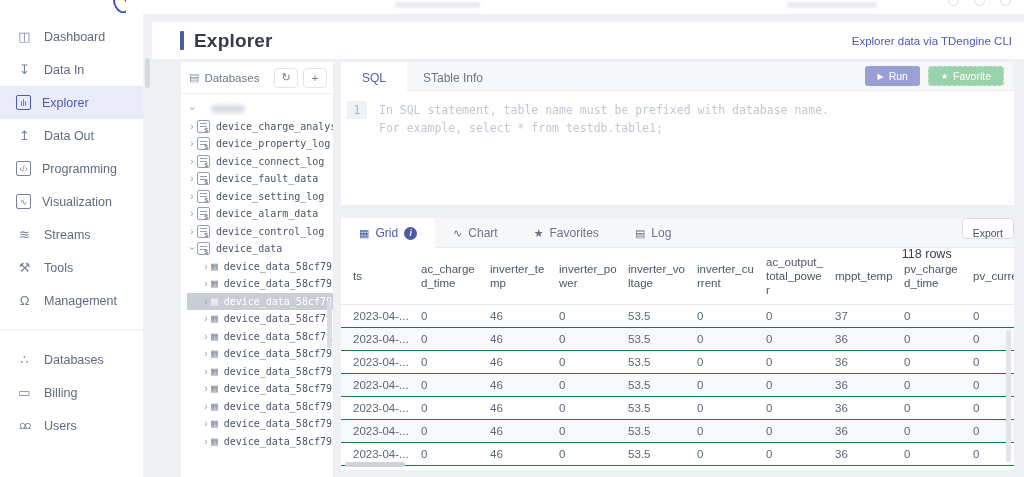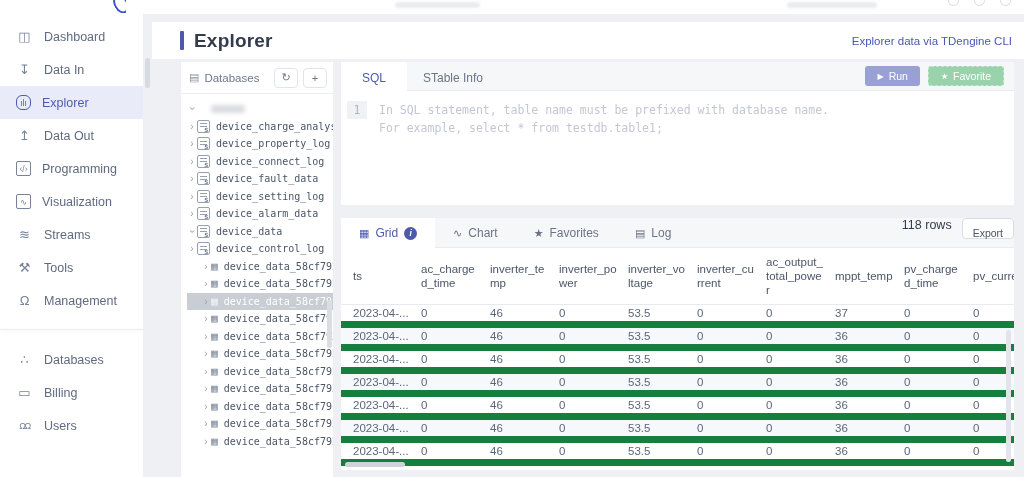--- a/index.html
+++ b/index.html
@@ -16,21 +16,21 @@
 
   
   .sidebar { position:absolute; top:14px; left:0; bottom:0; width:143px; background:#fff; padding-top:6px; z-index:4; }
   .side-item { height:33px; display:flex; align-items:center; padding-left:16px; cursor:pointer;
     color:#5f6a80; font-size:12.5px; }
   .side-icon { width:17px; text-align:center; font-size:13px; color:#76819a; margin-right:11px; flex:none;
     display:inline-flex; align-items:center; justify-content:center; height:15px; }
   .side-item.boxed .side-icon { border:1.1px solid #76819a; border-radius:2px; font-size:8.5px; width:15px; }
   .side-item.small .side-icon { font-size:9px; letter-spacing:-1.5px; }
   .side-item.active { background:#e9ecf8; color:#4c5aae; }
-  .side-item.active .side-icon { color:#4c5aae; border-color:#4c5aae;border-radius:6px; }
+  .side-item.active .side-icon { color:#4c5aae; border-color:#4c5aae; }
   .side-divider { height:1px; background:#eceef2; margin:12px 0 13px 0; box-shadow:0 1px 3px rgba(120,130,150,.12); }
   .side-scroll-thumb { position:absolute; left:145px; top:58px; width:5px; height:30px; background:#d7dade; border-radius:3px; }
 
   
   .header-card { position:absolute; left:152px; top:22px; right:0; height:37px; background:#fff;
     display:flex; align-items:center; }
   .accent-bar { width:4px; height:19px; background:#4d5aa8; border-radius:1px; margin-left:28px; }
   .page-title { font-size:19px; font-weight:bold; color:#333b4d; margin-left:10px; letter-spacing:.2px; }
   .cli-link { margin-left:auto; margin-right:12px; font-size:11.5px; color:#4a58b0; cursor:pointer; }
 
@@ -81,31 +81,31 @@
 
   
   .results-panel { position:absolute; left:341px; top:218px; right:10px; bottom:7px; background:#fff; overflow:hidden; }
   .rtab { height:30px; display:flex; align-items:center; gap:6px; padding:0 18px; font-size:12px; color:#6b7486; cursor:pointer; }
   .rtab.active { background:#fff; color:#4d5aa8; }
   .tab-glyph { font-size:11px; }
   .rtab.active .tab-glyph { color:#4d5aa8; }
   .info-badge { width:13px; height:13px; border-radius:50%; background:#4d5aa8; color:#fff; font-size:8.5px;
     font-weight:bold; font-style:italic; display:inline-flex; align-items:center; justify-content:center; }
   .info-badge:empty { display:none; }
-  .rows-count { margin-left:auto; font-size:12.5px; color:#333c4c; margin-right:10px; }
+  .rows-count { margin-left:auto; font-size:12.5px; color:#333c4c; margin-right:10px;margin-top:29px; }
   .btn-export { background:#fff; border:1px solid #d9dce1; border-radius:4px; color:#4a5260;
     font-size:10.5px; height:21px; padding:8px 10px; cursor:pointer;
     font-family:"Liberation Sans", sans-serif; }
   .rtab-bar { height:30px; background:#f6f7f9; border-bottom:1px solid #e9ebef; display:flex; align-items:stretch; }
   .rtab-bar .rtab { height:30px; }
   .grid-head { display:grid; grid-template-columns:68px repeat(9,69px); padding:0 0 0 12px;
     min-height:57px; align-items:center; border-bottom:1px solid #e7e9ee; }
   .th { font-size:11.5px; color:#4b5668; word-break:break-all; line-height:14px; padding-right:10px; }
   .grid-body .tr { display:grid; grid-template-columns:68px repeat(9,69px); padding-left:12px; height:23px;
-    align-items:center; border-bottom:7px solid #15803d; cursor:default; }
+    align-items:center; border-bottom:1px solid #15803d; cursor:default; }
   .grid-body .tr:nth-child(even) { background:#f7f8fb; }
   .td { font-size:11.5px; color:#5a6678; white-space:nowrap; overflow:hidden; padding-right:8px; }
   .vscroll-thumb { position:absolute; right:3px; top:112px; width:5px; bottom:8px; background:#e2e4e9; border-radius:3px; }
   .hscroll-thumb { position:absolute; left:4px; bottom:3px; width:60px; height:5px; background:#cfd3d9; border-radius:3px; }
 </style>
 </head>
 <body>
 
 <div class="topbar">
   <span class="logo-frag"></span>
@@ -235,30 +235,30 @@
           <span class="sbox"></span>
           <span>device_setting_log</span>
         </div>
 
         <div class="tree-row stable">
           <span class="caret"></span>
           <span class="sbox"></span>
           <span>device_alarm_data</span>
         </div>
 
+        <div class="tree-row stable">
+          <span class="caret"></span>
+          <span class="sbox"></span>
+          <span>device_control_log</span>
+        </div>
+
         <div class="tree-row stable expanded">
           <span class="caret"></span>
           <span class="sbox"></span>
           <span>device_data</span>
-        </div>
-
-        <div class="tree-row stable">
-          <span class="caret"></span>
-          <span class="sbox"></span>
-          <span>device_control_log</span>
         </div>
       </div>
     <div>
 
         <div class="tree-row child">
           <span class="caret"></span>
           <span class="gbox"></span>
           <span>device_data_58cf792</span>
         </div>
 

